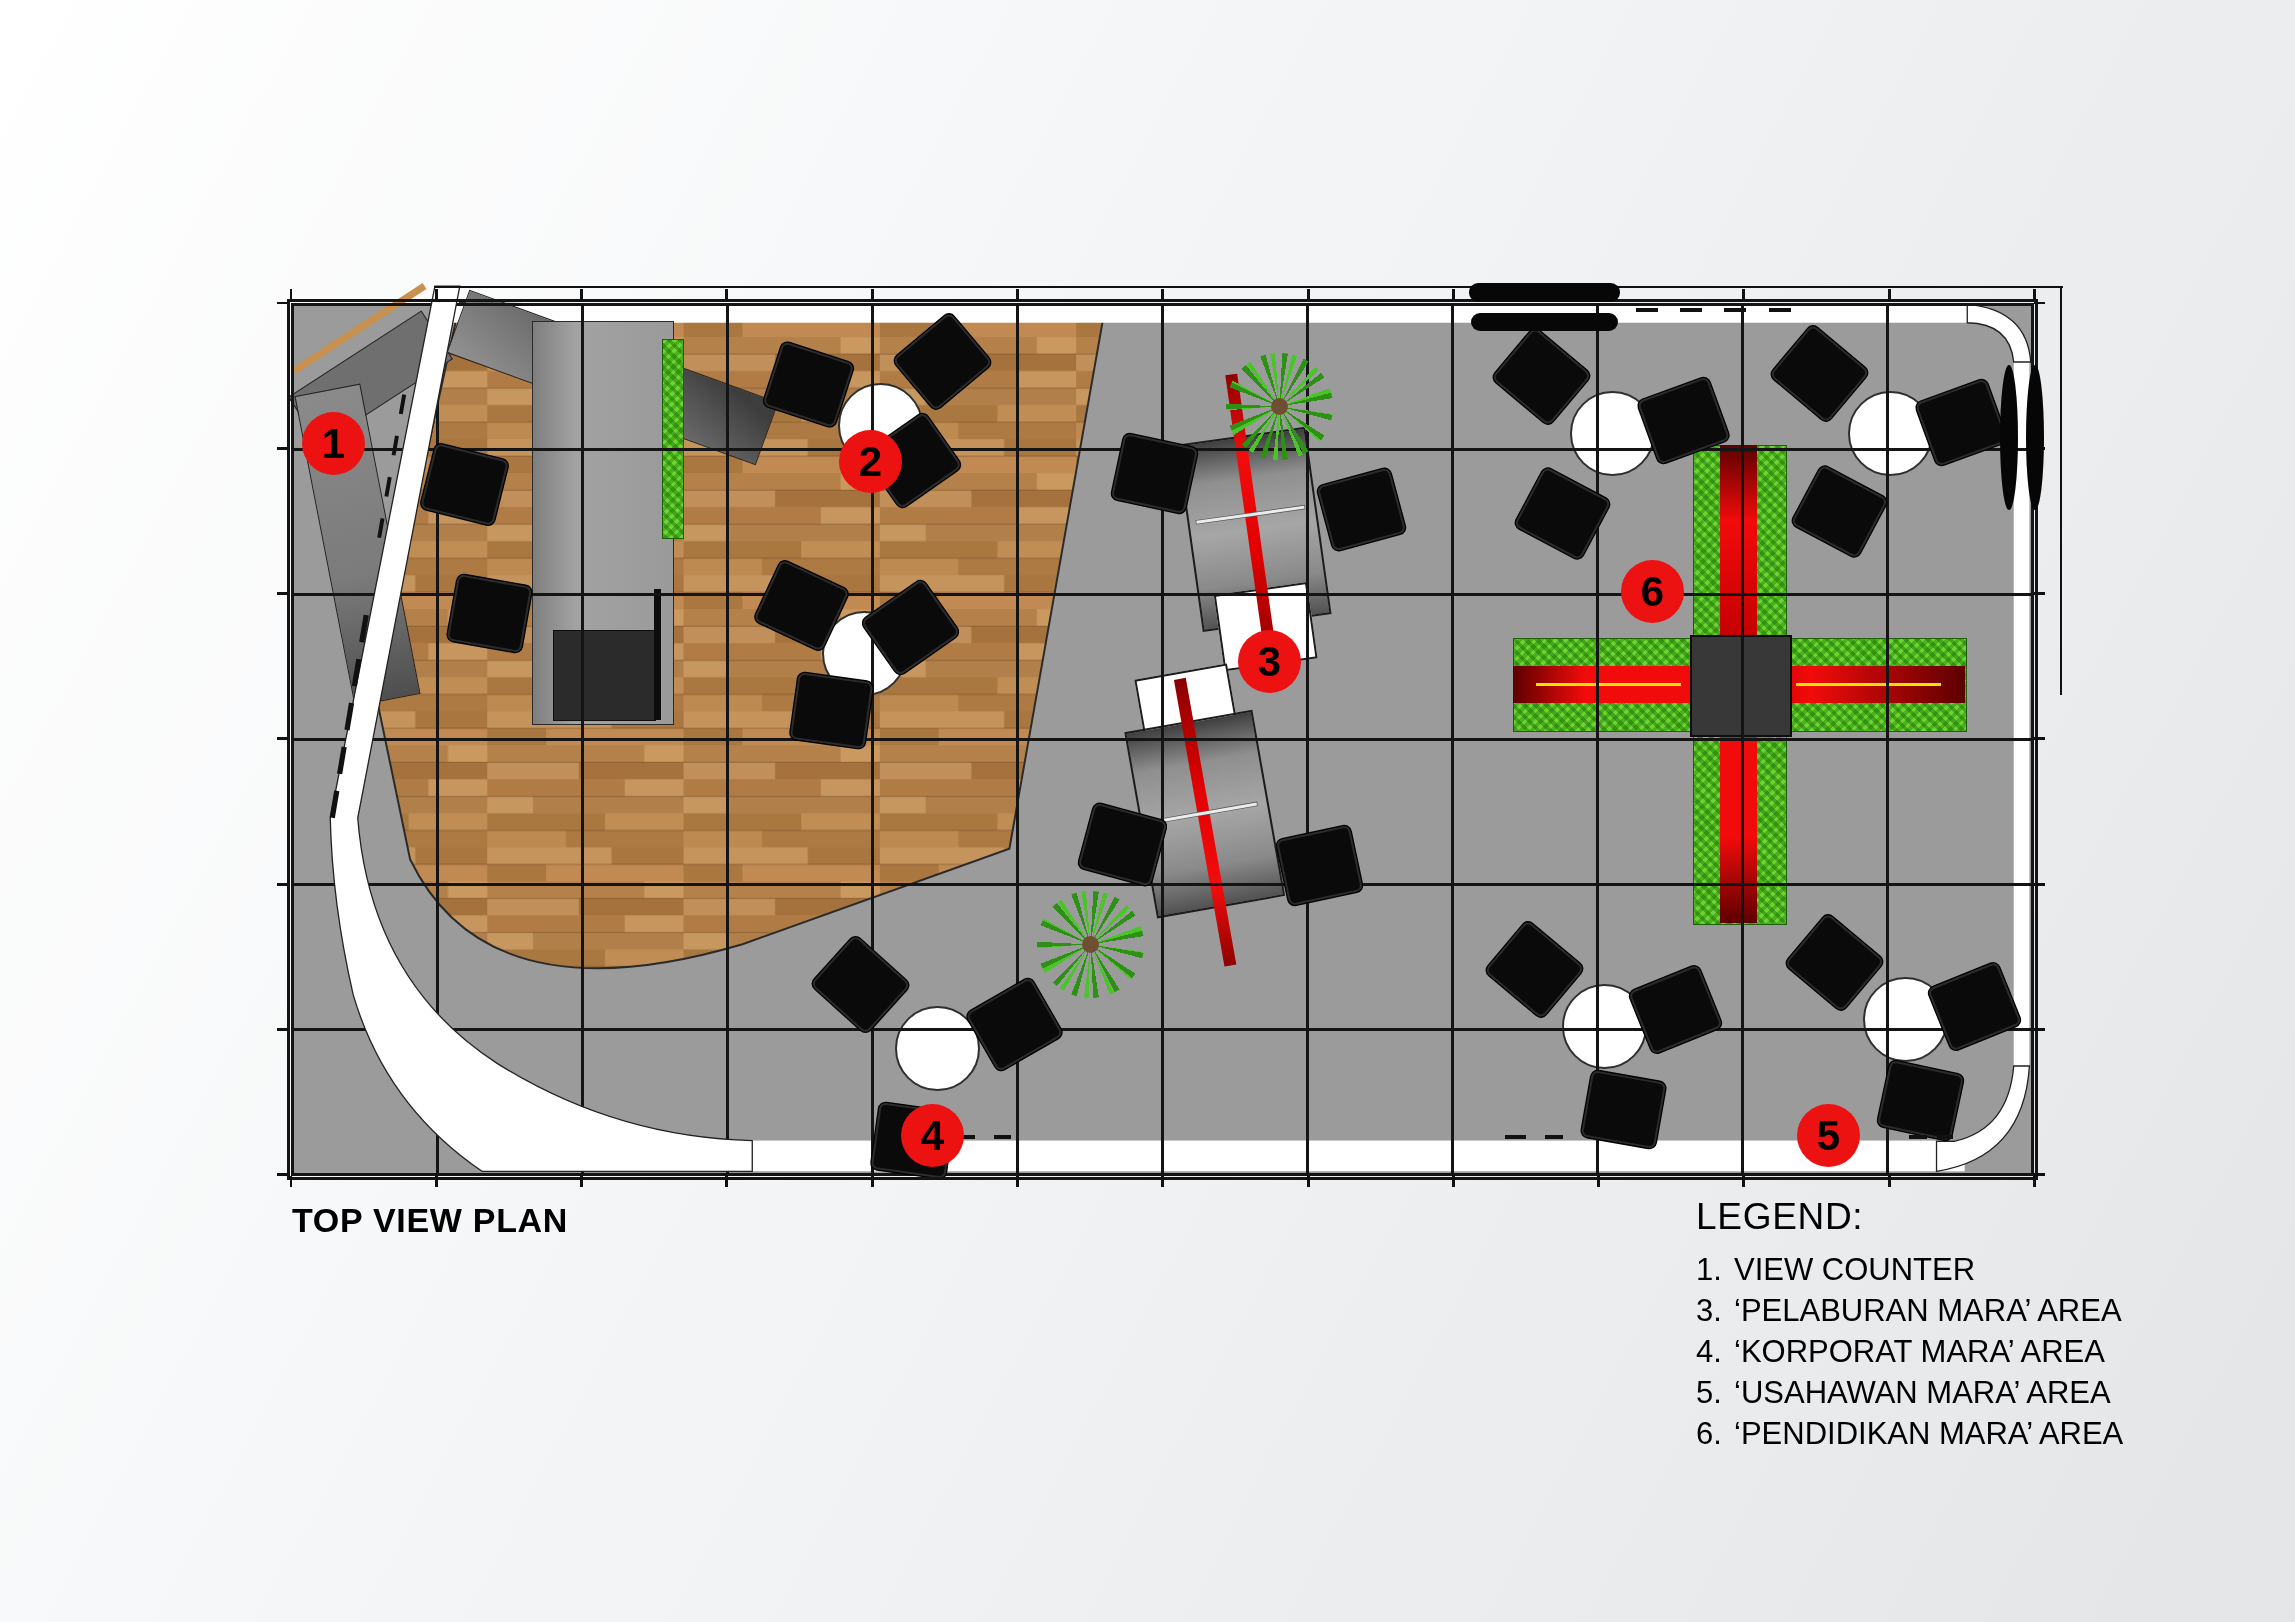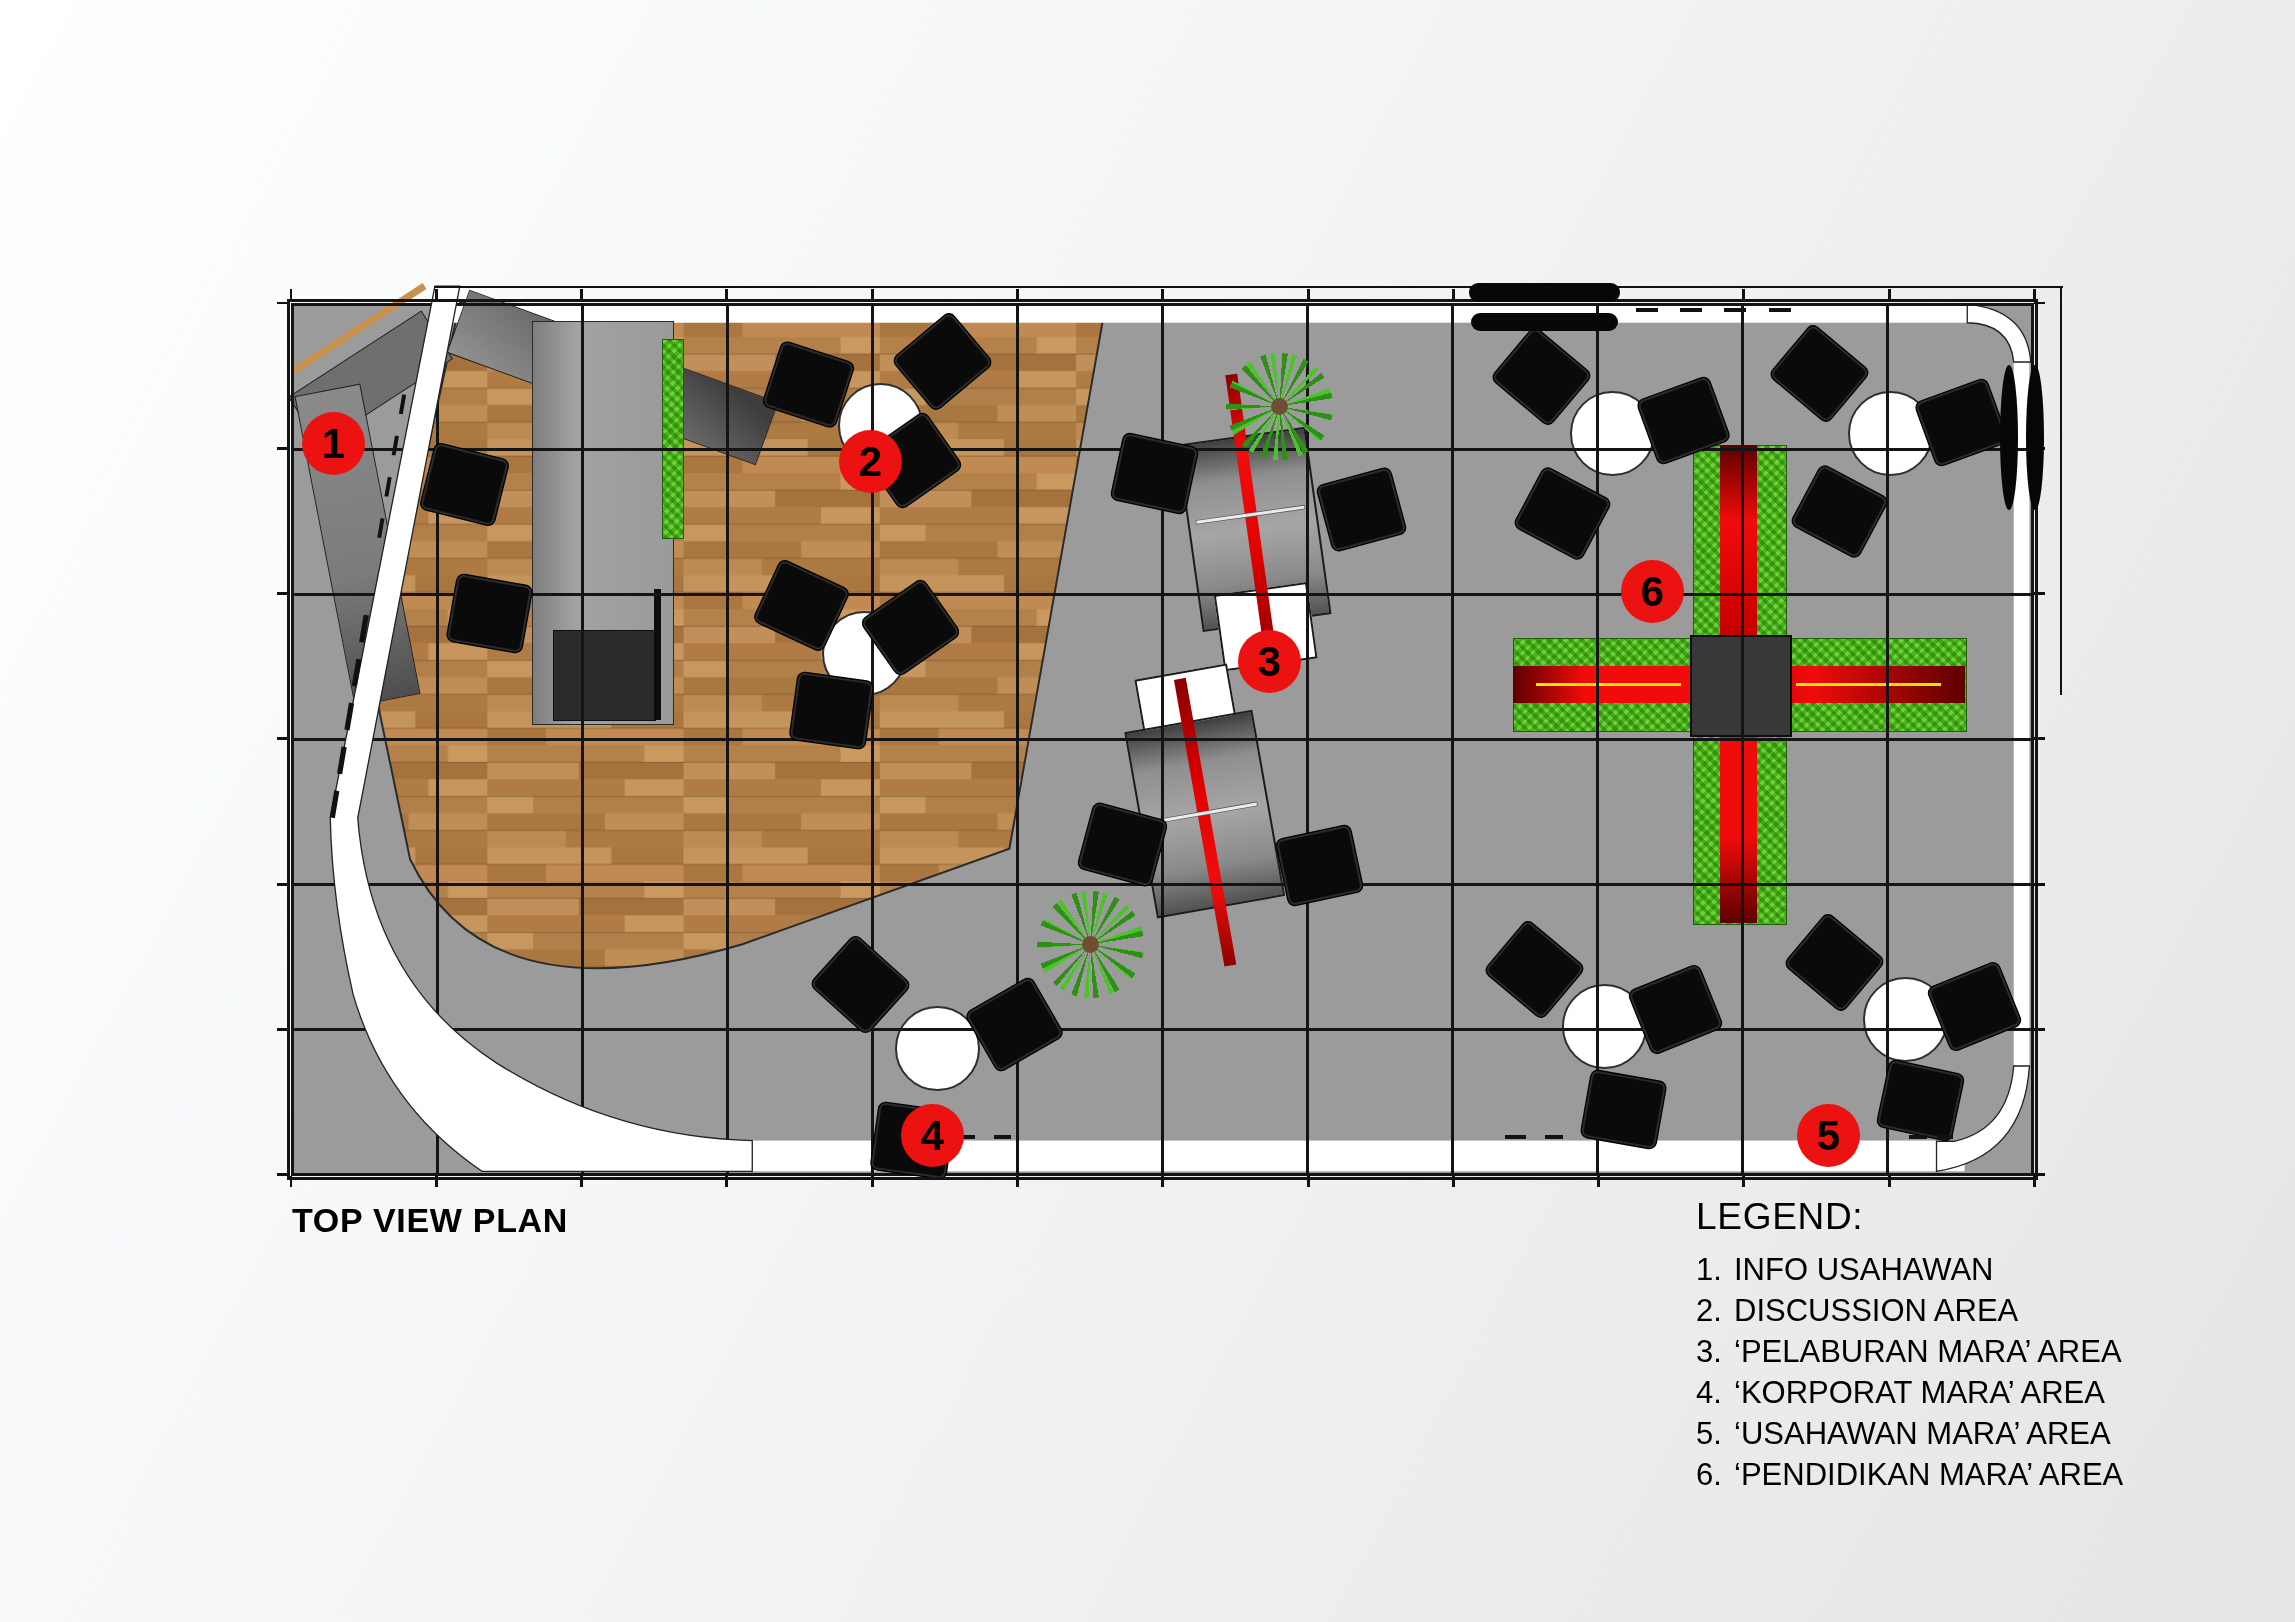--- a/index.html
+++ b/index.html
@@ -252,22 +252,21 @@
       <div class="tick" style="left: 1743px; top: 725px; width: 10.5px; height: 2.6px;"></div>
       <div class="tick" style="left: -14.4px; top: 870px; width: 10.5px; height: 2.6px;"></div>
       <div class="tick" style="left: 1743px; top: 870px; width: 10.5px; height: 2.6px;"></div>
     </div>
 
   <div class="title">TOP VIEW PLAN</div>
 
   <div class="legend">
     <div class="legend-heading">LEGEND:</div>
     <div id="legend-items">
-        <div class="legend-item"><span class="li-num">1.</span><span>INFO USAHAWAN</span></div>
-        <div class="legend-item"><span class="li-num">2.</span><span>DISCUSSION AREA</span></div>
+        <div class="legend-item"><span class="li-num">1.</span><span>VIEW COUNTER</span></div>
         <div class="legend-item"><span class="li-num">3.</span><span>‘PELABURAN MARA’ AREA</span></div>
         <div class="legend-item"><span class="li-num">4.</span><span>‘KORPORAT MARA’ AREA</span></div>
         <div class="legend-item"><span class="li-num">5.</span><span>‘USAHAWAN MARA’ AREA</span></div>
         <div class="legend-item"><span class="li-num">6.</span><span>‘PENDIDIKAN MARA’ AREA</span></div>
       </div>
   </div>
 </div>
 
 
 </body></html>

